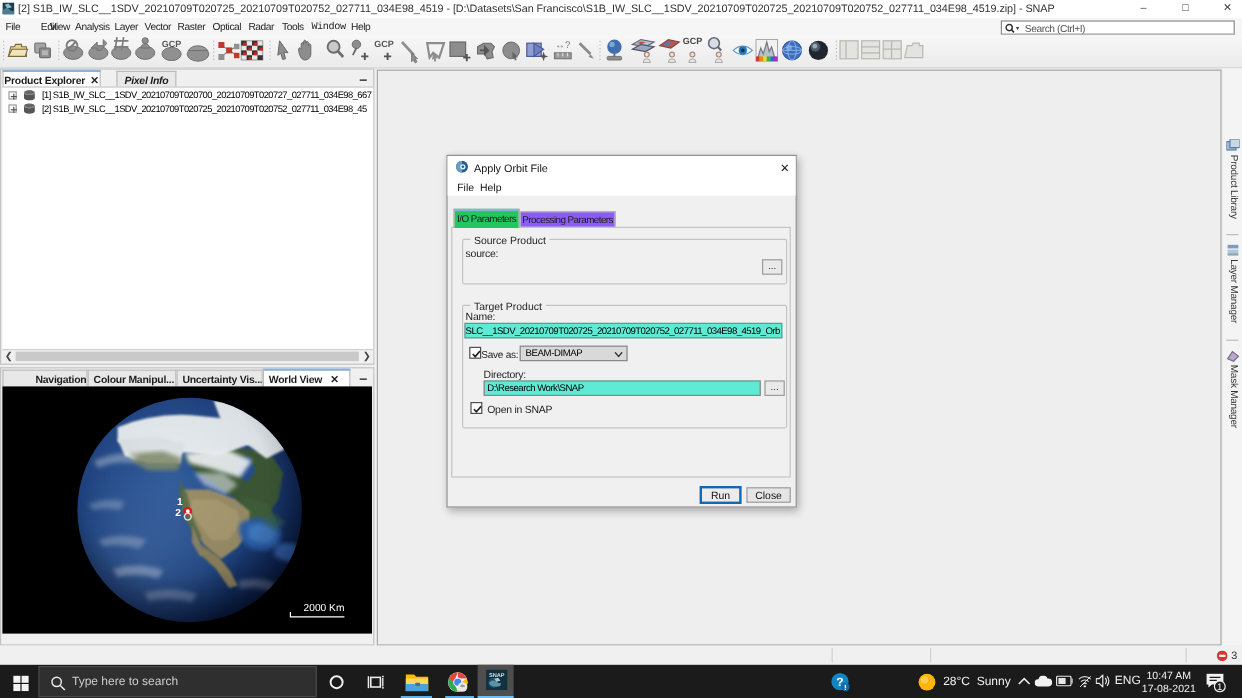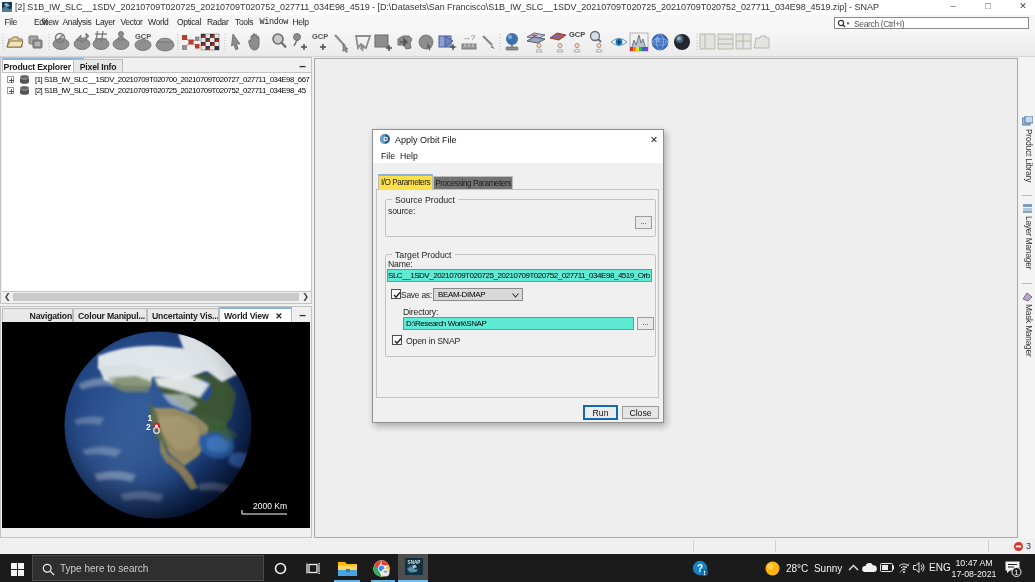--- a/index.html
+++ b/index.html
@@ -51,21 +51,21 @@
 
 #statusbar { left:0; top:538px; width:1035px; height:16px; background:#f0f0f0; }
 .ssep { position:absolute; top:2px; width:1px; height:12px; background:#d0d0d0; }
 
 
 #taskbar { left:0; top:554px; width:1035px; height:28px; background:#1b1b1b; }
 
 
 #dlg { left:372px; top:129px; width:292px; height:294px; background:#f0f0f0; border:1px solid #8f8f8f; box-shadow:2px 3px 7px rgba(0,0,0,0.3); }
 #dlg-white { position:absolute; left:0; top:0; width:290px; height:33px; background:#ffffff; }
-.dtab { position:absolute; font-size:8.2px; color:#1d1d1d; background:#737373; border:1px solid #bcbcbc; border-bottom:none; line-height:14px; text-align:center; white-space:nowrap; letter-spacing:-0.45px; overflow:hidden;}
+.dtab { position:absolute; font-size:8.2px; color:#1d1d1d; background:#8b5cf6; border:1px solid #bcbcbc; border-bottom:none; line-height:14px; text-align:center; white-space:nowrap; letter-spacing:-0.45px; overflow:hidden;}
 #dlg-panel { position:absolute; left:3px; top:59px; width:283px; height:209px; background:#f0f0f0; border:1px solid #c3c3c3; }
 .gbox { position:absolute; border:1px solid #c3c3c3; border-radius:2px; }
 .glabel { position:absolute; top:-5px; left:6px; background:#f0f0f0; padding:0 3px; font-size:8.7px; color:#1d1d1d; }
 .lbl { position:absolute; font-size:8.7px; color:#1d1d1d; letter-spacing:-0.2px; white-space:nowrap;}
 .field { position:absolute; background:#5eead4; border:1px solid #888; font-size:8px; color:#000; white-space:nowrap; overflow:hidden; letter-spacing:-0.42px;}
 .combo { position:absolute; background:linear-gradient(#f4f4f4,#e3e3e3); border:1px solid #888; font-size:8px; color:#000; white-space:nowrap; overflow:hidden; letter-spacing:-0.35px;}
 .chev { position:absolute; right:3px; top:4px; width:7px; height:5px; }
 .dots { position:absolute; background:#e9e9e9; border:1px solid #9c9c9c; font-size:8px; color:#222; text-align:center; }
 .cbx { position:absolute; width:10px; height:10px; background:#fff; border:1px solid #4d4d4d; }
 .cbx svg { position:absolute; left:0px; top:0px;}
@@ -86,21 +86,21 @@
   <div class="wbtn" style="left:1008px;">✕</div>
 </div>
 
 <div class="abs" id="menubar">
   <span style="left:4.5px;">File</span>
     <span style="left:22px;margin-left:12px;">Edit</span>
     <span style="left:41.5px;">View</span>
     <span style="left:62.5px;">Analysis</span>
     <span style="left:95.5px;">Layer</span>
     <span style="left:120.5px;">Vector</span>
-    <span style="left:148px;">World</span>
+    <span style="left:148px;">Raster</span>
     <span style="left:177px;">Optical</span>
     <span style="left:207px;">Radar</span>
     <span style="left:235px;">Tools</span>
     <span style="left:259.5px;font-family:Liberation Mono, monospace;">Window</span>
     <span style="left:292.5px;">Help</span>
   <div style="position:absolute; left:834px; top:2px; width:195px; height:12px; background:#fff; border:1px solid #8a8a8a;text-decoration:underline;">
     <svg style="position:absolute;left:2px;top:1px;" width="14" height="9" viewBox="0 0 14 9">
         <circle cx="4" cy="4" r="2.6" fill="none" stroke="#333" stroke-width="1.2"></circle>
         <line x1="6" y1="6" x2="8" y2="8" stroke="#333" stroke-width="1.4"></line>
         <path d="M9.5 3.5 l3 0 l-1.5 2.5 z" fill="#444"></path>
@@ -386,21 +386,21 @@
         <rect x="736" y="5" width="15" height="15"></rect>
         <line x1="743" y1="5" x2="743" y2="20"></line>
         <line x1="736" y1="12" x2="751" y2="12"></line>
         <path d="M754 19 L756 9 L760 9 L761 7 L766 7 L766 9 L769 9 L769 19 Z"></path>
       </g>
 </svg>
 </div>
 
 <div class="abs" id="pe">
   <div class="tab active" style="left:1px; width:82px;">Product Explorer&nbsp; ✕</div>
-  <div class="tab" style="left:72px; width:50px;">Pixel Info</div>
+  <div class="tab" style="left:96px; width:50px;font-style:italic;">Pixel Info</div>
   <div class="mini">–</div>
   <div id="pe-body">
     <div class="trow" style="top:2px;">
       <span class="pbox"></span>
       <svg class="dbicon" viewBox="0 0 11 9">
           <ellipse cx="5.5" cy="2.2" rx="4.5" ry="2" fill="#777"></ellipse>
           <path d="M1 2.2 v4.5 a4.5 2 0 0 0 9 0 v-4.5 a4.5 2 0 0 1 -9 0" fill="#555"></path>
           <ellipse cx="5.5" cy="2.2" rx="4.5" ry="2" fill="#888"></ellipse>
           <ellipse cx="5.5" cy="1.9" rx="3.6" ry="1.4" fill="#666"></ellipse>
         </svg>
@@ -675,21 +675,21 @@
   <svg style="position:absolute;left:7px;top:4px;" width="10" height="10" viewBox="0 0 10 10">
       <circle cx="5" cy="5" r="5" fill="#235e91"></circle>
       <path d="M5 0 a5 5 0 0 0 0 10 z" fill="#6b9dc4"></path>
       <circle cx="5.7" cy="5" r="2.2" fill="#eef4f8"></circle>
       <circle cx="5.7" cy="5" r="1.1" fill="#235e91"></circle>
     </svg>
   <div style="position:absolute; left:22px; top:4.5px; font-size:9px; color:#111;">Apply Orbit File</div>
   <div style="position:absolute; left:277px; top:4px; font-size:9.5px; color:#222;">✕</div>
   <div style="position:absolute; left:8px; top:21px; font-size:8.7px; color:#111;">File</div>
   <div style="position:absolute; left:27px; top:21px; font-size:8.7px; color:#111;">Help</div>
-  <div class="dtab" style="left:5px; top:44px; width:55px; height:16px; background:#fde047; border-top:2px solid #8ab1d9; z-index:2;">I/O Parameters</div>
+  <div class="dtab" style="left:5px; top:44px; width:55px; height:16px; background:#22c55e; border-top:2px solid #8ab1d9; z-index:2;">I/O Parameters</div>
   <div class="dtab" style="left:60px; top:46px; width:80px; height:14px;">Processing Parameters</div>
   <div id="dlg-panel">
     <div class="gbox" style="left:8px; top:9px; width:271px; height:38px;">
       <div class="glabel">Source Product</div>
       <div class="lbl" style="left:2px; top:6px;">source:</div>
       <div class="dots" style="left:249px; top:16px; width:17px; height:13px; line-height:10px;">...</div>
     </div>
     <div class="gbox" style="left:8px; top:64px; width:271px; height:103px;">
       <div class="glabel">Target Product</div>
       <div class="lbl" style="left:2px; top:4px;">Name:</div>

